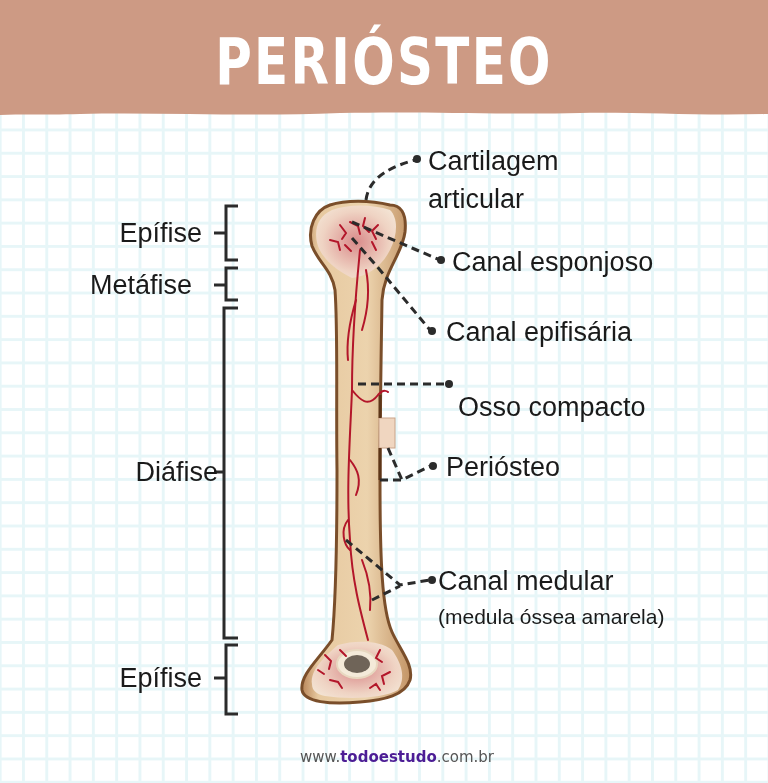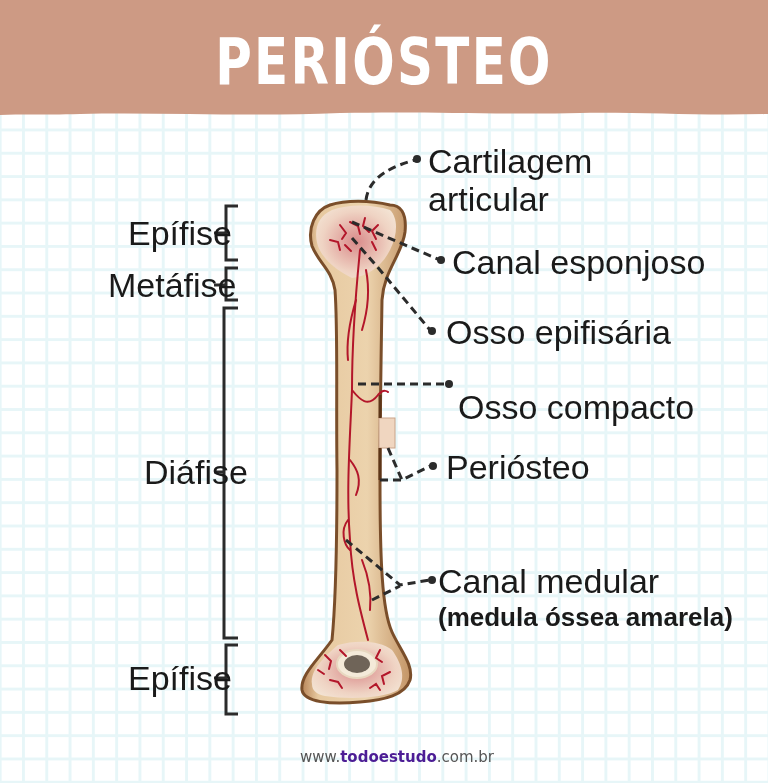--- a/index.html
+++ b/index.html
@@ -20,25 +20,25 @@
     position:absolute; left:0; top:0; width:768px; height:120px;
   }
   .header svg { position:absolute; left:0; top:0; }
   .title {
     position:absolute; left:0; top:22px; width:768px; text-align:center;
     color:#ffffff; font-family:"DejaVu Sans", sans-serif; font-weight:bold;
     font-size:64px; letter-spacing:3px; transform:scaleX(0.78);
     line-height:80px;
   }
   .lbl {
-    position:absolute; color:#1a1a1a; font-size:34px; white-space:nowrap;
+    position:absolute; color:#1a1a1a; font-size:27px; white-space:nowrap;
     font-family:"Liberation Sans", sans-serif; line-height:30px;
   }
-  .lbl.right { text-align:right;margin-left:28px; }
-  .sub { font-size:26px;font-weight:bold; }
+  .lbl.right { text-align:right; }
+  .sub { font-size:21px; }
   .footer {
     position:absolute; left:300px; top:748px; font-size:15px; color:#555;
     font-family:"DejaVu Sans", sans-serif;
   }
   .footer b { color:#4c1d95; font-weight:bold; }
   .art { position:absolute; left:0; top:0; }
 </style>
 </head>
 <body>
 
@@ -138,19 +138,19 @@
 </svg>
 
 <div class="lbl right" style="left:100px; top:218px; width:102px;">Epífise</div>
 <div class="lbl right" style="left:80px; top:270px; width:122px;text-align:center;">Metáfise</div>
 <div class="lbl right" style="left:116px; top:457px; width:102px;">Diáfise</div>
 <div class="lbl right" style="left:100px; top:663px; width:102px;">Epífise</div>
 
 <div class="lbl" style="left:428px; top:146px;">Cartilagem</div>
 <div class="lbl" style="left:428px; top:184px;">articular</div>
 <div class="lbl" style="left:452px; top:247px;">Canal esponjoso</div>
-<div class="lbl" style="left:446px; top:317px;">Osso epifisária</div>
+<div class="lbl" style="left:446px; top:317px;">Canal epifisária</div>
 <div class="lbl" style="left:458px; top:392px;">Osso compacto</div>
 <div class="lbl" style="left:446px; top:452px;">Periósteo</div>
 <div class="lbl" style="left:438px; top:566px;text-align:right;">Canal medular</div>
 <div class="lbl sub" style="left:438px; top:602px;">(medula óssea amarela)</div>
 
 <div class="footer"><span>www.</span><b>todoestudo</b><span>.com.br</span></div>
 
 </body></html>

